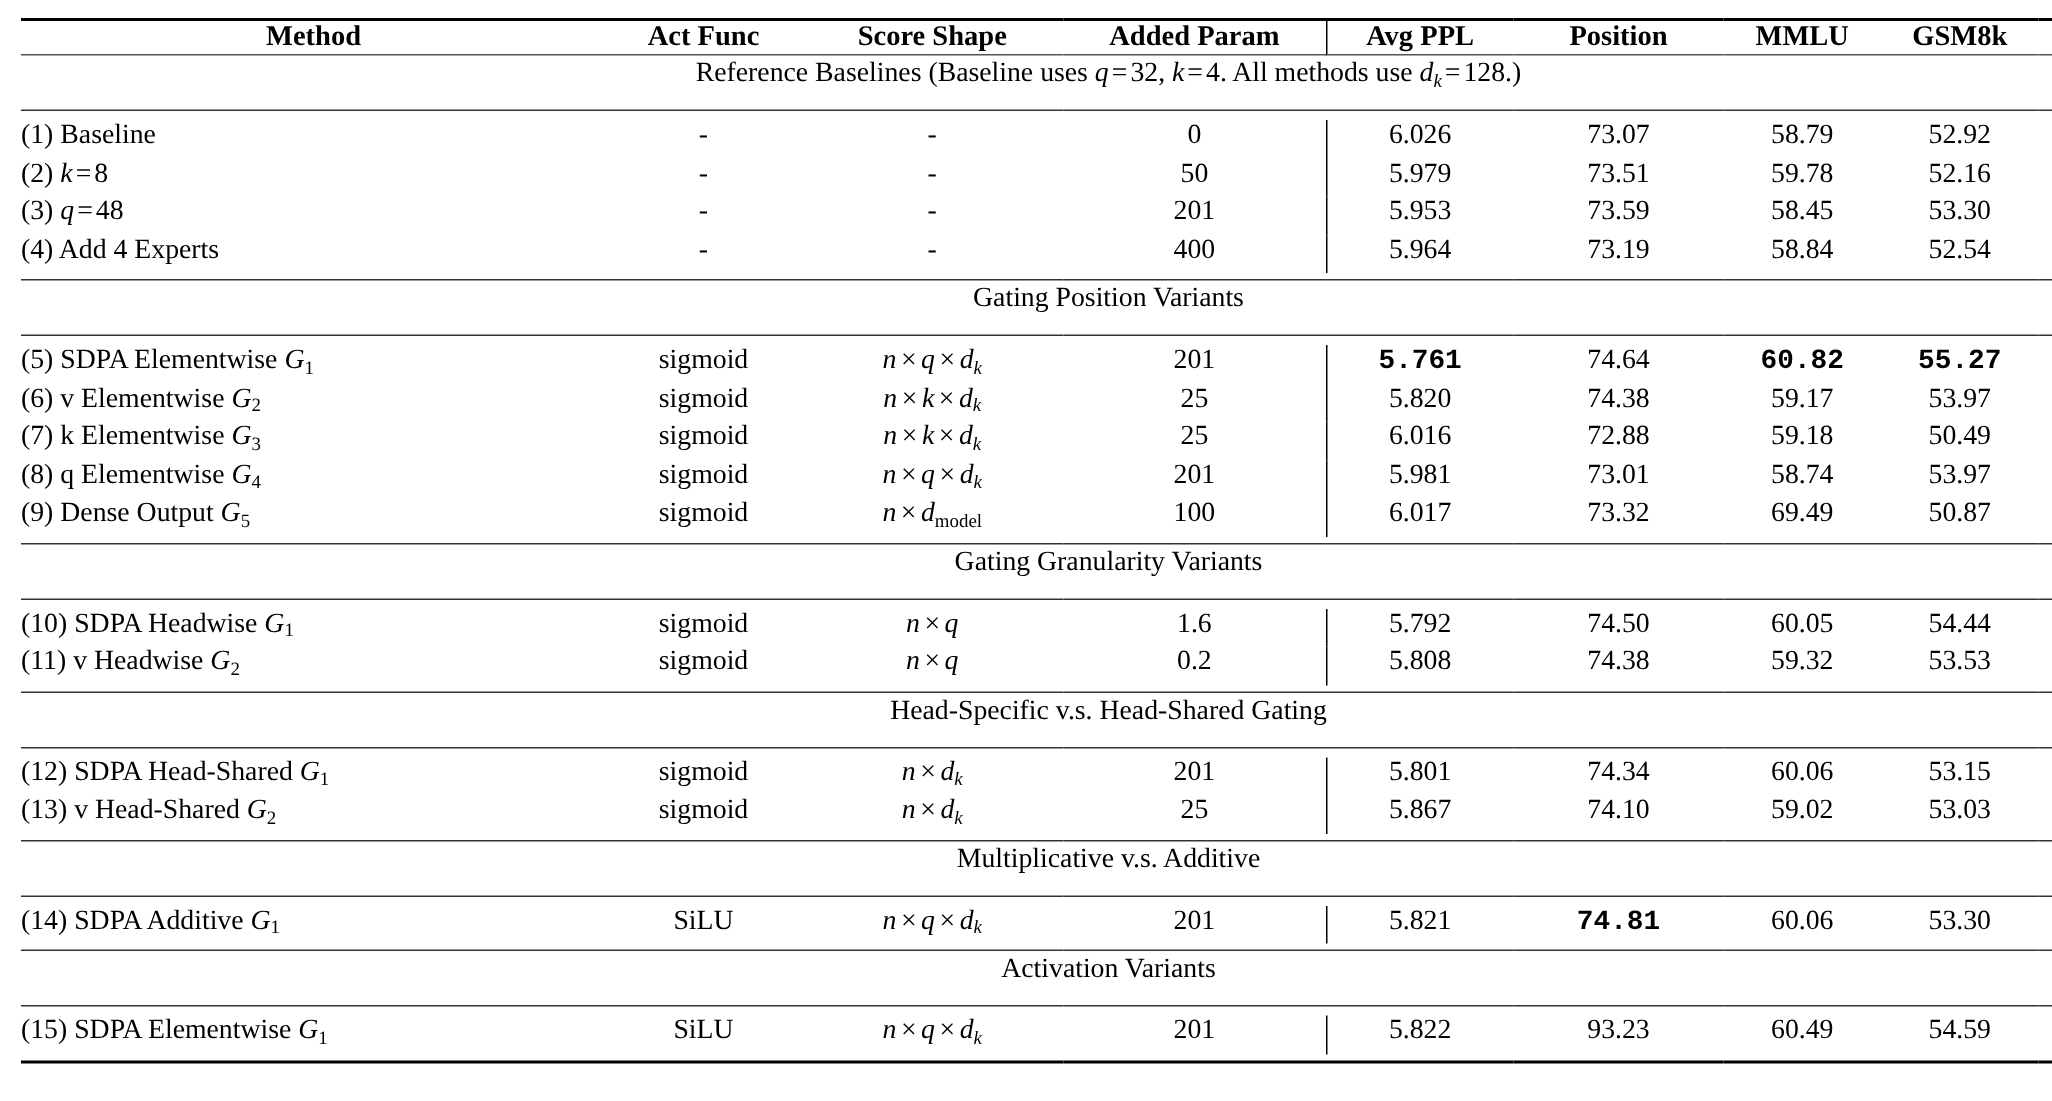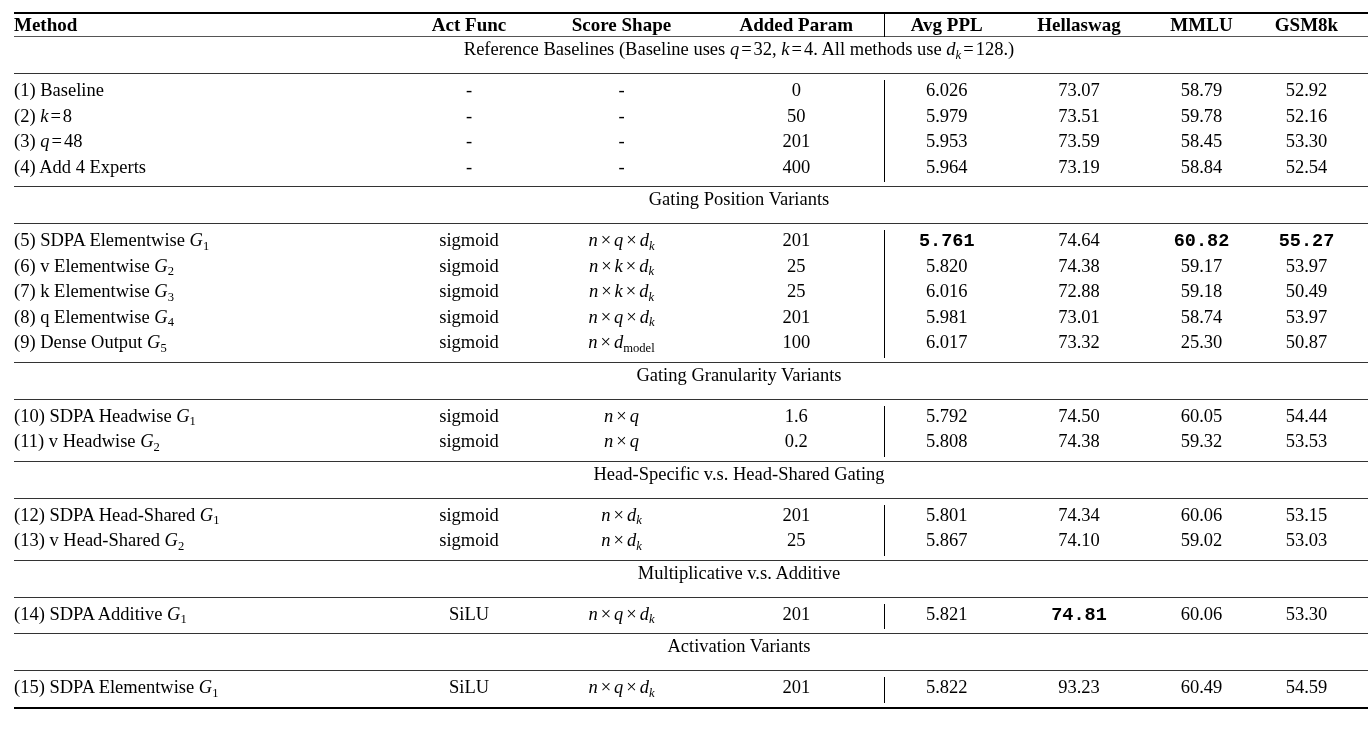--- a/index.html
+++ b/index.html
@@ -42,21 +42,21 @@
 
   .sp-top td  { height: 6px; }
   .sp-sm td   { height: 4px; }
 
   
   thead th {
     font-weight: bold;
     font-size: 19px;
     padding: 5px 0 7px 0;
   }
-  th.c-method { text-align: left; padding-left: 10px; }
+  th.c-method { text-align: center; padding-left: 10px; }
   th.num, td.num { text-align: center; }
 
   
   .vbar { border-left: 1.2px solid #000; }
 
   
   tbody tr.data td {
     height: 25.5px;
     font-size: 18.5px;
   }
@@ -107,21 +107,21 @@
     <thead>
       <tr class="rule-row">
           <td colspan="9" class="rule-thick"></td>
         </tr>
       <tr>
         <th class="c-method">Method</th>
         <th class="num">Act Func</th>
         <th class="num">Score Shape</th>
         <th class="num">Added Param</th>
         <th class="num vbar">Avg PPL</th>
-        <th class="num">Hellaswag</th>
+        <th class="num">Position</th>
         <th class="num">MMLU</th>
         <th class="num">GSM8k</th>
         <th class="num">C-eval</th>
       </tr>
       <tr class="rule-row">
           <td colspan="9" class="rule-mid"></td>
         </tr>
     </thead>
 
     <tbody id="tbody">
@@ -237,21 +237,21 @@
           <td class="num">53.97</td>
           <td class="num">62.14</td>
         </tr>
         <tr class="data">
           <td class="method"><span class="mr">(9)</span> <span class="mr">Dense Output</span> <span class="mi">G</span><sub class="up">5</sub></td>
           <td class="actfunc">sigmoid</td>
           <td class="shape"><span class="mi">n</span><span class="times">×</span><span class="mi">d</span><sub class="up">model</sub></td>
           <td class="num">100</td>
           <td class="num vbar">6.017</td>
           <td class="num">73.32</td>
-          <td class="num">25.30</td>
+          <td class="num">69.49</td>
           <td class="num">50.87</td>
           <td class="num">59.43</td>
         </tr>
         <tr class="sp-sm">
           <td colspan="9"></td>
         </tr>
         <tr class="rule-row">
           <td colspan="9" class="rule-thin"></td>
         </tr>
         <tr class="section">

